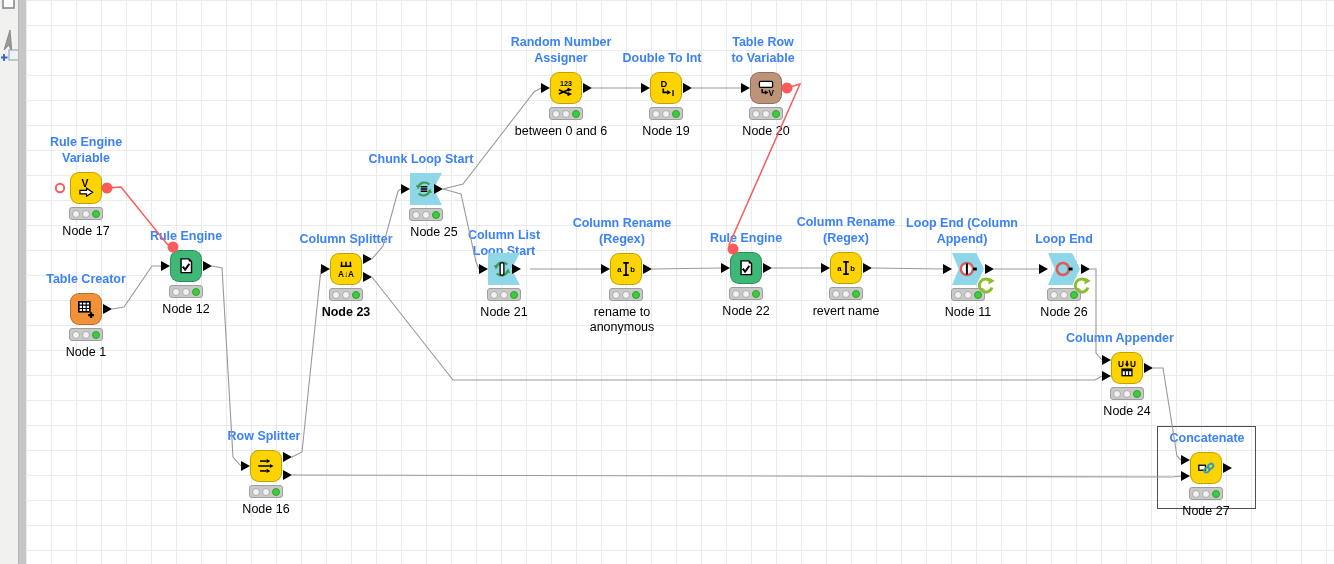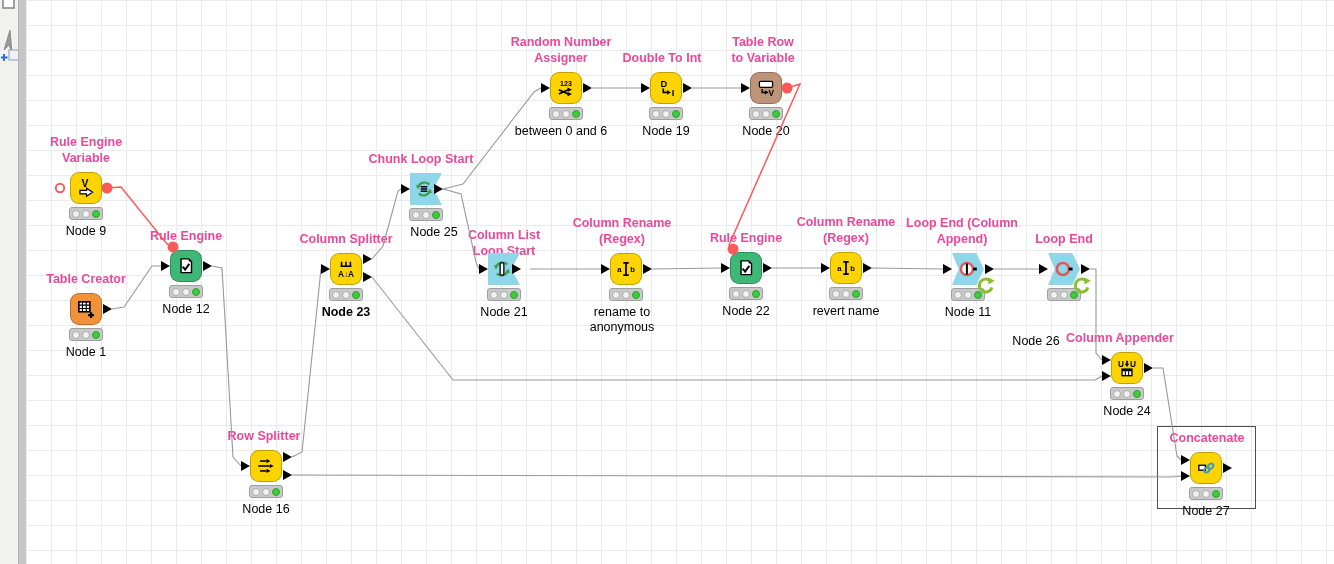--- a/index.html
+++ b/index.html
@@ -19,21 +19,21 @@
   .node{position:absolute;width:32px;height:32px;z-index:2;display:flex;align-items:center;
     justify-content:center;box-sizing:border-box;}
   .node.standard{border:1px solid rgba(0,0,0,.24);border-radius:9px;}
   .node.loop-start{clip-path:polygon(0 0,100% 0,73% 50%,100% 100%,0 100%);}
   .node.loop-end{clip-path:polygon(0 0,76% 0,100% 50%,76% 100%,0 100%,21% 50%);}
   .node.loop-start .nicon{margin-right:5px;}
   .nicon{width:22px;height:22px;display:block;}
   .nicon svg{width:22px;height:22px;display:block;}
   svg text{font-family:"Liberation Sans",sans-serif;}
   .node-title{position:absolute;z-index:2;transform:translate(-50%,-100%);font-weight:bold;
-    font-size:12.5px;line-height:16px;color:#ec4899;text-align:center;white-space:pre-line;}
+    font-size:12.5px;line-height:16px;color:#3b82f6;text-align:center;white-space:pre-line;}
   .node-sublabel{position:absolute;z-index:2;transform:translateX(-50%);font-size:12.5px;
     line-height:15px;color:#000;text-align:center;white-space:pre-line;}
   .status{position:absolute;z-index:2;width:34px;height:13px;background:#c9c9c9;
     border:1px solid #9f9f9f;border-radius:3px;box-sizing:border-box;display:flex;
     align-items:center;justify-content:space-between;padding:0 2px;}
   .status i{width:8px;height:8px;border-radius:50%;background:#f2f2f2;
     border:1px solid #ababab;box-sizing:border-box;}
   .status i.on{background:#3ecb3e;border-color:#2da32d;}
   .badge{position:absolute;z-index:4;width:20px;height:20px;}
   .selection{position:absolute;z-index:1;border:1px solid #4f4f4f;}
@@ -123,21 +123,21 @@
             <text x="9" y="9.5" font-size="9.5" font-weight="bold" text-anchor="middle">V</text>
             <path d="M4.5,12.2 L10.5,12.2 L10.5,10.2 L16,13.8 L10.5,17.4 L10.5,15.4 L4.5,15.4 Z" fill="#fff" stroke="#000" stroke-width="1.1"></path>
           </svg>
         </span>
       </div>
       <div class="status" style="left: 69px; top: 207px;">
         <i></i>
         <i></i>
         <i class="on"></i>
       </div>
-      <div class="node-sublabel" style="left: 86px; top: 224px;">Node 9</div>
+      <div class="node-sublabel" style="left: 86px; top: 224px;">Node 17</div>
       <div class="node-title" style="left: 86px; top: 287px;">Table Creator</div>
       <div class="node standard" style="left: 70px; top: 293px; background: rgb(241, 146, 59);">
         <span class="nicon">
           <svg viewBox="0 0 20 20">
             <rect x="3.5" y="3.5" width="10" height="9" fill="#fff" stroke="#000" stroke-width="1.5"></rect>
             <path d="M3.5,6.5 h10 M3.5,9.5 h10 M6.8,3.5 v9 M10.2,3.5 v9" stroke="#000" stroke-width="1" fill="none"></path>
             <path d="M14.6,13 v5.2 M12,15.6 h5.2" stroke="#000" stroke-width="2"></path>
           </svg>
         </span>
       </div>
@@ -366,21 +366,21 @@
             <circle cx="9" cy="10" r="5.5" fill="none" stroke="#E05A5A" stroke-width="2.4"></circle>
             <rect x="14.2" y="8.7" width="3.6" height="2.6" fill="#000"></rect>
           </svg>
         </span>
       </div>
       <div class="status" style="left: 1047px; top: 288px;">
         <i></i>
         <i></i>
         <i class="on"></i>
       </div>
-      <div class="node-sublabel" style="left: 1036px; top: 305px; margin-top: 29px;">Node 26</div>
+      <div class="node-sublabel" style="left: 1064px; top: 305px;">Node 26</div>
       <span class="badge" style="left: 1071px; top: 276px;"><svg viewBox="0 0 20 20">
           <path d="M15.5,5 A6.5,6.5 0 1 0 17,11.5" fill="none" stroke="#8CBE2F" stroke-width="3"></path>
           <polygon points="13.5,1.5 19.8,4.8 13.5,8.4" fill="#8CBE2F"></polygon>
         </svg></span>
       <div class="node-title" style="left: 1120px; top: 346px;">Column Appender</div>
       <div class="node standard" style="left: 1111px; top: 352px; background: rgb(253, 212, 2);">
         <span class="nicon">
           <svg viewBox="0 0 20 20">
             <text x="4.5" y="9" font-size="7.5" font-weight="bold" text-anchor="middle">U</text>
             <text x="15.5" y="9" font-size="7.5" font-weight="bold" text-anchor="middle">U</text>

